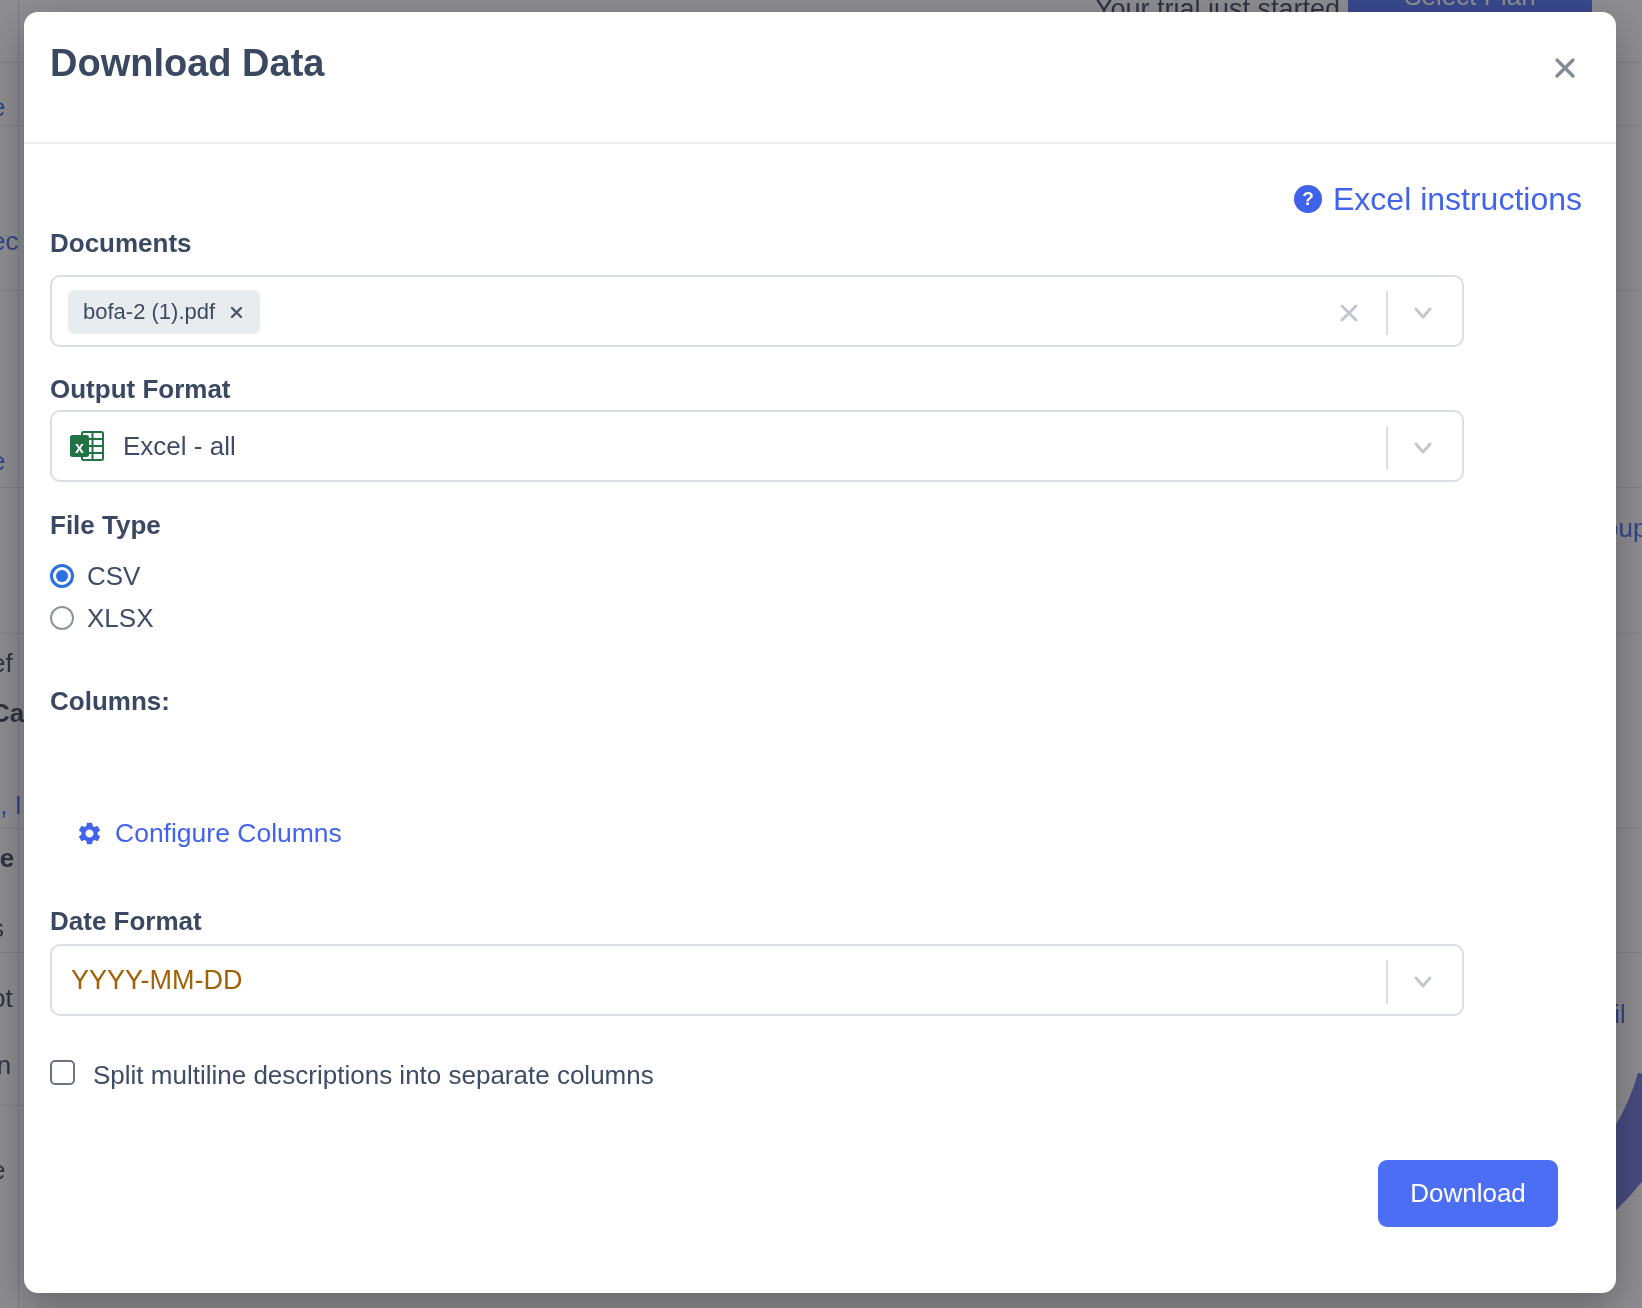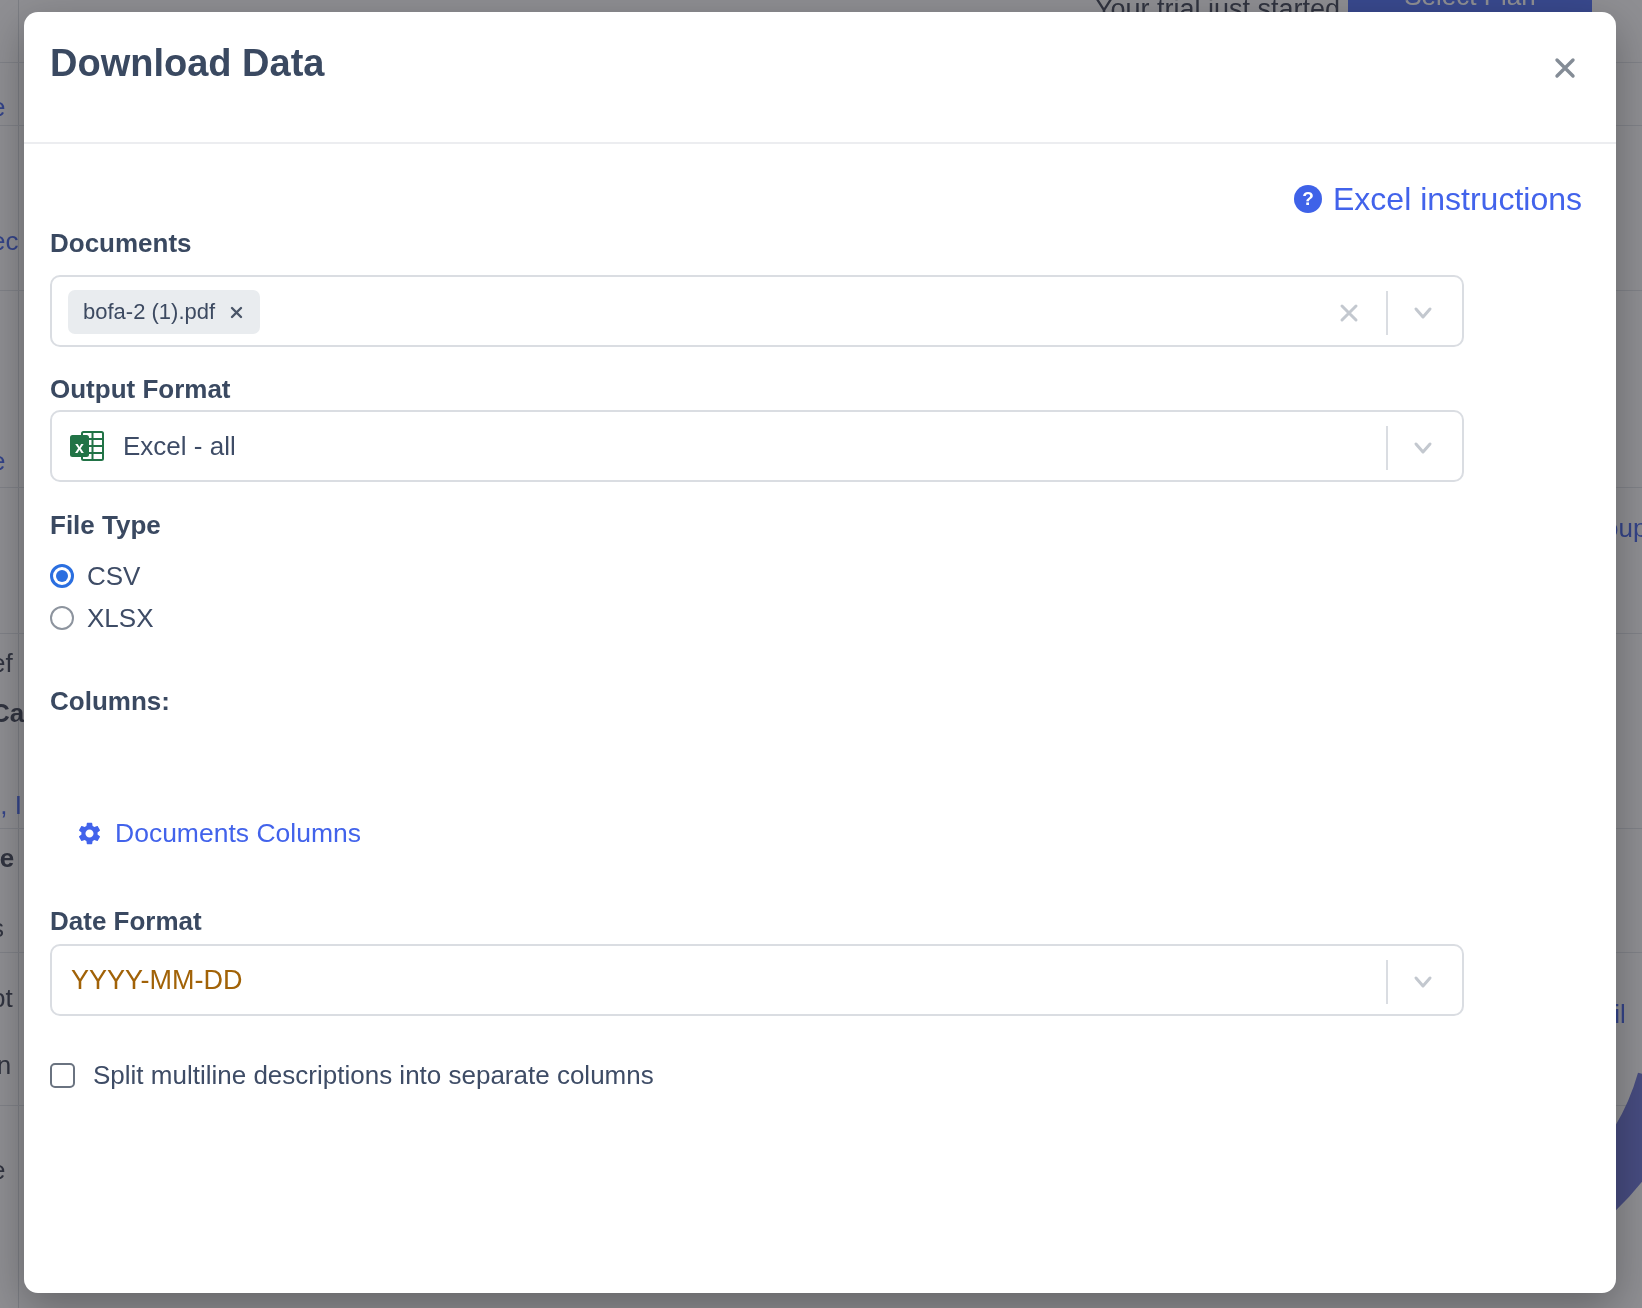--- a/index.html
+++ b/index.html
@@ -63,21 +63,21 @@
   .radio { width:24px; height:24px; border-radius:50%; position:relative; flex:0 0 auto; }
   .radio.sel { border:3px solid #2b6fe0; }
   .radio.sel::after { content:""; position:absolute; inset:3px; background:#2b6fe0; border-radius:50%; }
   .radio.un { border:2.5px solid #8d949e; }
   .cols-text { position:absolute; left:30px; top:710px; width:1030px;
     font-size:26.5px; line-height:41px; color:#3e4c66; }
   .configure-row { position:absolute; left:52px; top:806px; height:30px;
     display:flex; align-items:center; gap:12px; cursor:pointer; }
   .configure-text { font-size:26.5px; color:#4263eb; }
   .checkbox-row { position:absolute; left:26px; top:1048px; height:30px;
-    display:flex; align-items:center; gap:18px; cursor:pointer; }
+    display:flex; gap:18px; cursor:pointer; }
   .cbx { width:25px; height:25px; border:2.5px solid #6a7380; border-radius:5px; background:#fff; flex:0 0 auto; }
   .checkbox-label { font-size:26px; color:#3e4c66; }
   .download-btn { position:absolute; left:1354px; top:1148px; width:180px; height:67px;
     background:#4c6ef5; border:none; border-radius:9px; color:#fff; font-size:26px; font-weight:500;
     display:flex; align-items:center; justify-content:center; cursor:pointer; }
 </style>
 </head>
 <body>
 
 <div class="bg">
@@ -182,33 +182,34 @@
   <div class="radio-row r2">
     <span class="radio un"></span>
     <span>XLSX</span>
   </div>
 
   <div class="lbl lbl-columns">Columns:</div>
   <div class="configure-row">
     <svg width="27" height="27" viewBox="0 0 24 24">
       <path fill="#4263eb" d="M19.14,12.94c0.04-0.3,0.06-0.61,0.06-0.94c0-0.32-0.02-0.64-0.07-0.94l2.03-1.58c0.18-0.14,0.23-0.41,0.12-0.61l-1.92-3.32c-0.12-0.22-0.37-0.29-0.59-0.22l-2.39,0.96c-0.5-0.38-1.03-0.7-1.62-0.94L14.4,2.81c-0.04-0.24-0.24-0.41-0.48-0.41h-3.84c-0.24,0-0.43,0.17-0.47,0.41L9.25,5.35C8.66,5.59,8.12,5.92,7.63,6.29L5.24,5.33c-0.22-0.08-0.47,0-0.59,0.22L2.74,8.87C2.62,9.08,2.66,9.34,2.86,9.48l2.03,1.58C4.84,11.36,4.8,11.69,4.8,12s0.02,0.64,0.07,0.94l-2.03,1.58c-0.18,0.14-0.23,0.41-0.12,0.61l1.92,3.32c0.12,0.22,0.37,0.29,0.59,0.22l2.39-0.96c0.5,0.38,1.03,0.7,1.62,0.94l0.36,2.54c0.05,0.24,0.24,0.41,0.48,0.41h3.84c0.24,0,0.44-0.17,0.47-0.41l0.36-2.54c0.59-0.24,1.13-0.56,1.62-0.94l2.39,0.96c0.22,0.08,0.47,0,0.59-0.22l1.92-3.32c0.12-0.22,0.07-0.47-0.12-0.61L19.14,12.94z M12,15.6c-1.98,0-3.6-1.62-3.6-3.6s1.62-3.6,3.6-3.6s3.6,1.62,3.6,3.6S13.98,15.6,12,15.6z"></path>
     </svg>
-    <span class="configure-text">Documents Columns</span>
+    <span class="configure-text">Configure Columns</span>
   </div>
 
   <div class="lbl lbl-dateformat">Date Format</div>
   <div class="field field-date">
     <div class="date-value">YYYY-MM-DD</div>
     <span class="fld-sep"></span>
     <span class="fld-chev">
       <svg width="30" height="26" viewBox="0 0 30 26">
         <path d="M8 9 L15 17 L22 9" stroke="#c3c8cf" stroke-width="3" fill="none" stroke-linecap="round" stroke-linejoin="round"></path>
       </svg>
     </span>
   </div>
 
   <div class="checkbox-row">
     <span class="cbx"></span>
     <span class="checkbox-label">Split multiline descriptions into separate columns</span>
   </div>
 
+  <div class="download-btn">Download</div>
 
 </div>
 
 </body></html>

